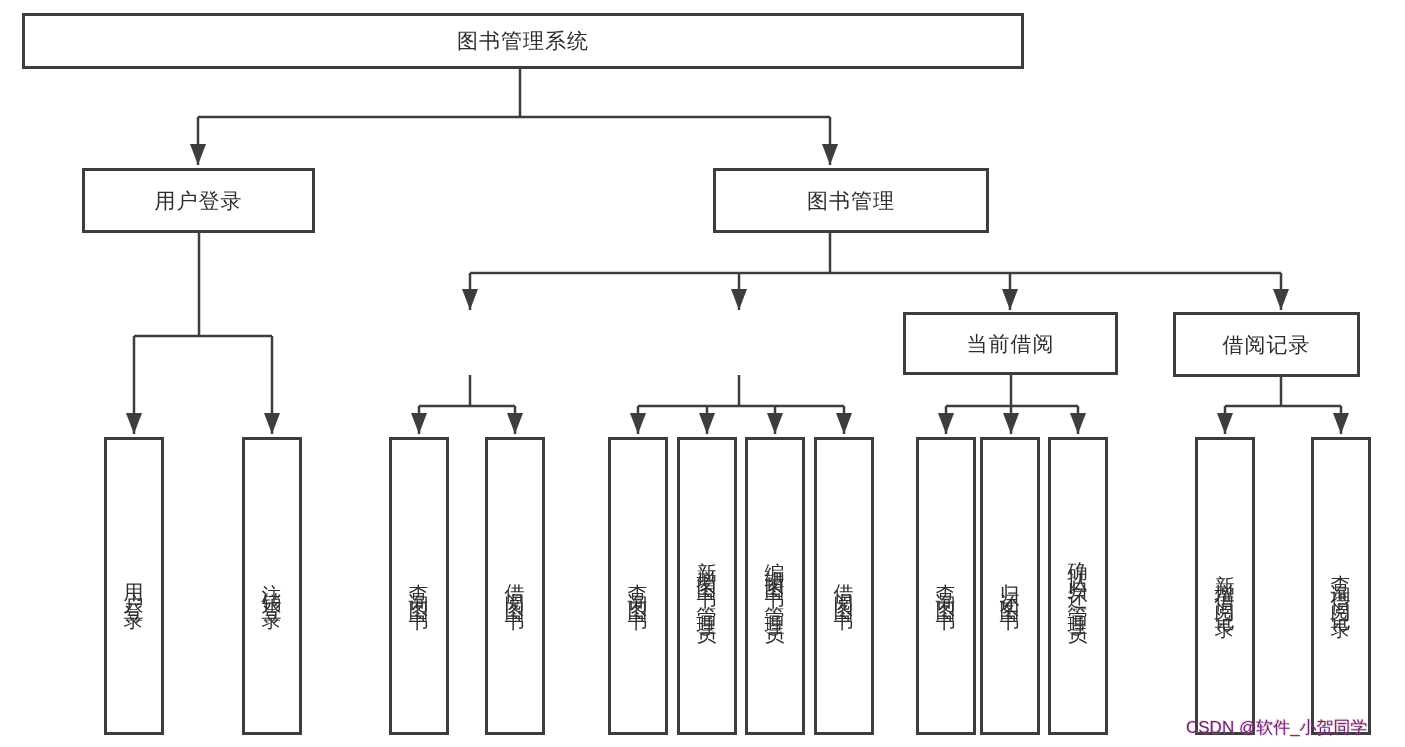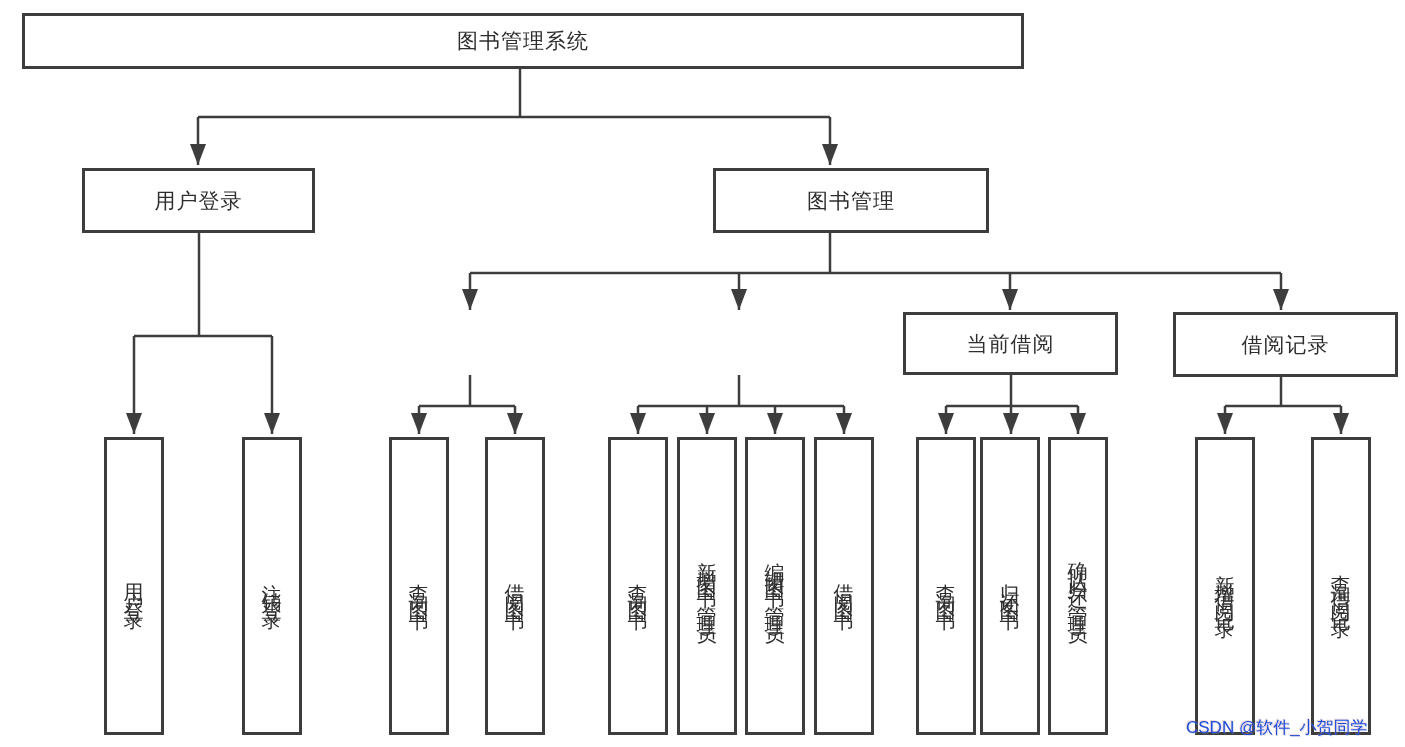--- a/index.html
+++ b/index.html
@@ -39,42 +39,42 @@
     height: 298px;
     line-height: 60px;
   }
   
   .n-root   { left: 22px;   top: 13px;  width: 1002px; height: 56px; }
   .n-login  { left: 82px;   top: 168px; width: 233px;  height: 65px; }
   .n-mgmt   { left: 713px;  top: 168px; width: 276px;  height: 65px; }
   .n-newrec { left: 363px;  top: 312px; width: 215px;  height: 63px; }
   .n-borrow { left: 632px;  top: 312px; width: 215px;  height: 63px; }
   .n-curr   { left: 903px;  top: 312px; width: 215px;  height: 63px; }
-  .n-record { left: 1173px; top: 312px; width: 225px;  height: 65px; }
+  .n-record { left: 1173px; top: 312px; width: 187px;  height: 65px; }
   
   .l-1  { left: 104px;  }
   .l-2  { left: 242px;  }
   .l-3  { left: 389px;  }
   .l-4  { left: 485px;  }
   .l-5  { left: 608px;  }
   .l-6  { left: 677px;  }
   .l-7  { left: 745px;  }
   .l-8  { left: 814px;  }
   .l-9  { left: 916px;  }
   .l-10 { left: 980px;  }
   .l-11 { left: 1048px; }
   .l-12 { left: 1195px; }
   .l-13 { left: 1311px; }
   .watermark {
     position: absolute;
     left: 1186px;
     top: 716px;
     width: 214px;
     font-size: 17px;
-    color: #1d4ed8;
+    color: #701a75;
     text-shadow: -1px -1px 0 rgba(224,140,140,0.35), 1px 1px 0 rgba(150,160,220,0.3);
     white-space: nowrap;
   }
 </style>
 </head>
 <body>
 
 <div class="canvas">
 
   <svg class="connectors" width="1405" height="747" viewBox="0 0 1405 747" xmlns="http://www.w3.org/2000/svg">

